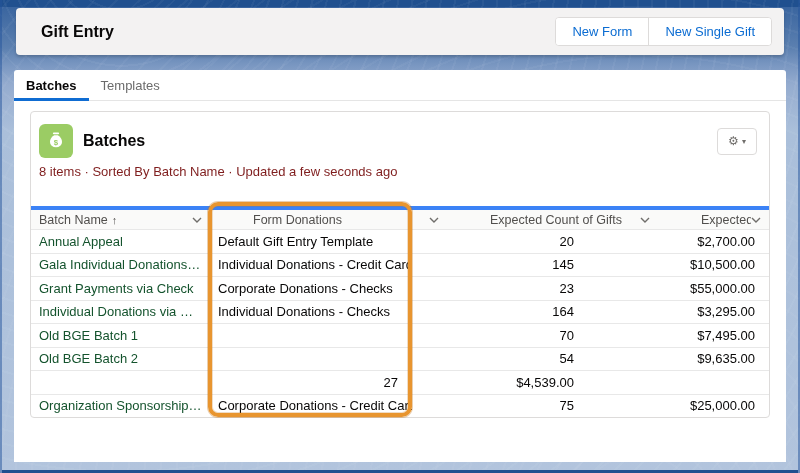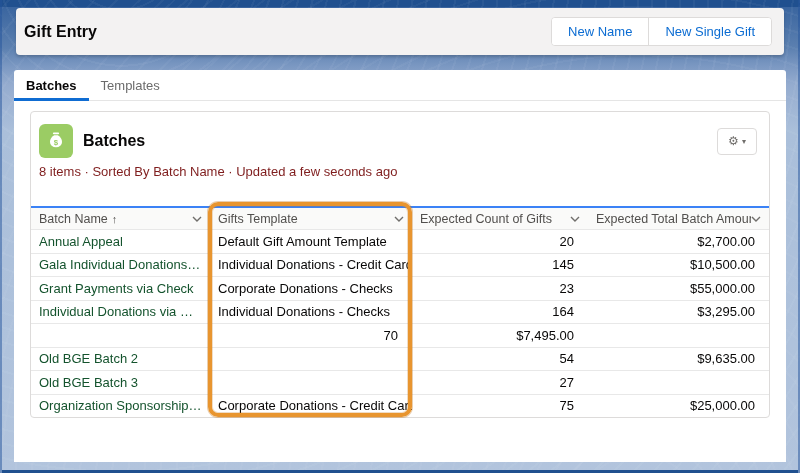--- a/index.html
+++ b/index.html
@@ -14,21 +14,21 @@
       linear-gradient(180deg,#20508f 0px,#20508f 7px,#3a659f 7px,#5c80b0 48px,#7b98c2 66px,#95accf 85px,#aabfda 130px,#b2c4dd 100%);
     border-left:2px solid rgba(36,84,155,0.5);
     border-right:2px solid rgba(36,84,155,0.5);
   }
   .frame::after { content:""; position:absolute; left:0; right:0; bottom:0; height:3px; background:#20508f; }
 
   
   .page-header {
     position:absolute; left:14px; right:14px; top:8px; height:47px;
     background:#f3f2f2; border-radius:4px; box-shadow:0 2px 3px rgba(0,0,0,0.18);
-    display:flex; align-items:center; justify-content:space-between; padding:0 12px 0 8px;
+    display:flex; align-items:center; justify-content:space-between; padding:0 12px 0 25px;
   }
   .page-title { font-size:16px; font-weight:bold; color:#080707; padding-left:0; }
   .btn-group { display:flex; border:1px solid #dddbda; border-radius:4px; overflow:hidden; background:#fff; }
   .btn {
     background:#fff; border:none; color:#0b6cd2; font-family:inherit; font-size:13px;
     padding:6px 16px; cursor:pointer; white-space:nowrap;
   }
   .btn + .btn { border-left:1px solid #dddbda; }
 
   
@@ -61,21 +61,21 @@
     margin-left:auto; width:40px; height:27px; border:1px solid #dddbda; border-radius:4px;
     background:#fff; color:#706e6b; font-size:12px; cursor:pointer;
     display:flex; align-items:center; justify-content:center; gap:3px; font-family:inherit;
   }
   .settings-btn .caret { font-size:8px; color:#706e6b; }
   .card-subtitle { margin-top:6px; font-size:13px; color:#7f1d1d; padding-left:0; height:18px; }
   .card-spacer { height:24px; }
 
   
   .grid-row { display:grid; grid-template-columns:179px 202px 176px 1fr; }
-  .thead { background:#fafaf9; border-top:2px solid #3b82f6; height:23px; }
+  .thead { background:#fafaf9; border-top:4px solid #3b82f6; height:23px;gap:35px; }
   .th {
     display:flex; align-items:center; justify-content:space-between;
     font-size:12.5px; color:#514f4d; padding:0 8px; cursor:pointer; overflow:hidden; white-space:nowrap;
   }
   .th .label-wrap { display:flex; align-items:center; gap:4px; overflow:hidden; }
   .sort-arrow { color:#514f4d; font-size:11px; }
   .chev { flex:0 0 auto; color:#706e6b; }
   .tr { height:23.5px; border-top:1px solid #e8e8e8; }
   .tr:first-child { border-top:1px solid #dddbda; }
   .td {
@@ -93,21 +93,21 @@
   }
 </style>
 </head>
 <body>
 
 <div class="frame">
 
   <div class="page-header">
     <div class="page-title">Gift Entry</div>
     <div class="btn-group">
-      <button class="btn">New Name</button>
+      <button class="btn">New Form</button>
       <button class="btn">New Single Gift</button>
     </div>
   </div>
 
   <div class="main-panel">
 
     <div class="tab-bar">
       <div class="tab active">Batches</div>
       <div class="tab">Templates</div>
     </div>
@@ -137,21 +137,21 @@
           <span class="label-wrap">
             <span>Batch Name</span>
             <span class="sort-arrow">↑</span>
           </span>
           <svg class="chev" width="10" height="6" viewBox="0 0 10 6">
               <path d="M1 1 L5 5 L9 1" fill="none" stroke="#706e6b" stroke-width="1.4"></path>
             </svg>
         </div>
         <div class="th">
           <span class="label-wrap">
-              <span>Gifts Template</span>
+              <span>Form Donations</span>
             </span>
           <svg class="chev" width="10" height="6" viewBox="0 0 10 6">
               <path d="M1 1 L5 5 L9 1" fill="none" stroke="#706e6b" stroke-width="1.4"></path>
             </svg>
         </div>
         <div class="th">
           <span class="label-wrap">
               <span>Expected Count of Gifts</span>
             </span>
           <svg class="chev" width="10" height="6" viewBox="0 0 10 6">
@@ -165,21 +165,21 @@
           <svg class="chev" width="10" height="6" viewBox="0 0 10 6">
               <path d="M1 1 L5 5 L9 1" fill="none" stroke="#706e6b" stroke-width="1.4"></path>
             </svg>
         </div>
       </div>
 
       <div class="grid-row tr">
         <div class="td">
             <a href="#">Annual Appeal</a>
           </div>
-        <div class="td">Default Gift Amount Template</div>
+        <div class="td">Default Gift Entry Template</div>
         <div class="td num">20</div>
         <div class="td num">$2,700.00</div>
       </div>
       <div class="grid-row tr">
         <div class="td">
             <a href="#">Gala Individual Donations via Check</a>
           </div>
         <div class="td">Individual Donations - Credit Cards</div>
         <div class="td num">145</div>
         <div class="td num">$10,500.00</div>
@@ -194,38 +194,39 @@
       </div>
       <div class="grid-row tr">
         <div class="td">
             <a href="#">Individual Donations via Check</a>
           </div>
         <div class="td">Individual Donations - Checks</div>
         <div class="td num">164</div>
         <div class="td num">$3,295.00</div>
       </div>
       <div class="grid-row tr">
+        <div class="td">
+            <a href="#">Old BGE Batch 1</a>
+          </div>
         <div class="td"></div>
         <div class="td num">70</div>
         <div class="td num">$7,495.00</div>
       </div>
       <div class="grid-row tr">
         <div class="td">
             <a href="#">Old BGE Batch 2</a>
           </div>
         <div class="td"></div>
         <div class="td num">54</div>
         <div class="td num">$9,635.00</div>
       </div>
       <div class="grid-row tr">
-        <div class="td">
-            <a href="#">Old BGE Batch 3</a>
-          </div>
         <div class="td"></div>
         <div class="td num">27</div>
+        <div class="td num">$4,539.00</div>
       </div>
       <div class="grid-row tr">
         <div class="td">
             <a href="#">Organization Sponsorships via Cre...</a>
           </div>
         <div class="td">Corporate Donations - Credit Cards</div>
         <div class="td num">75</div>
         <div class="td num">$25,000.00</div>
       </div>
     </div>

